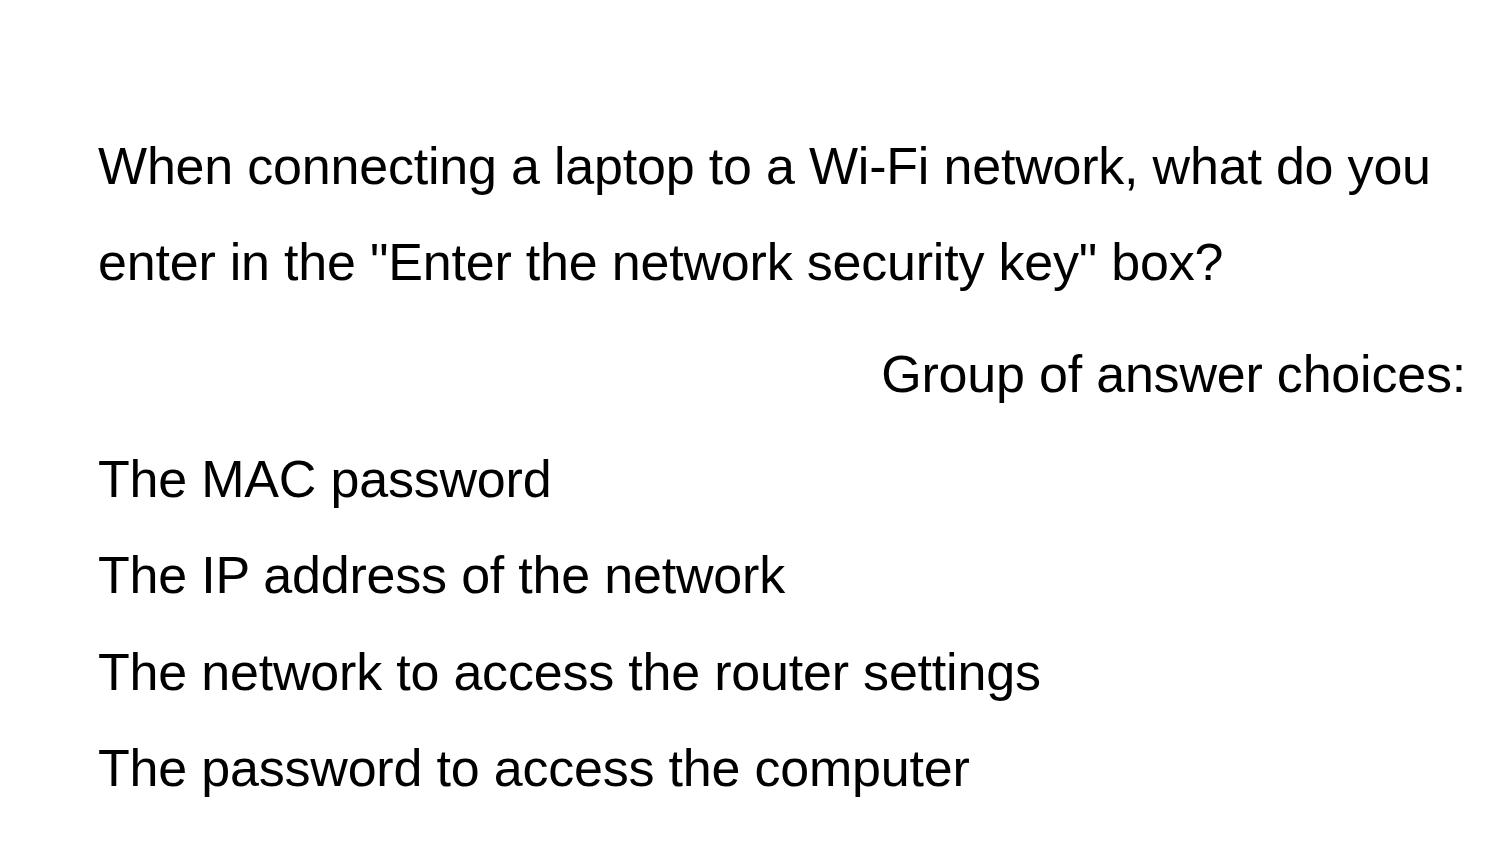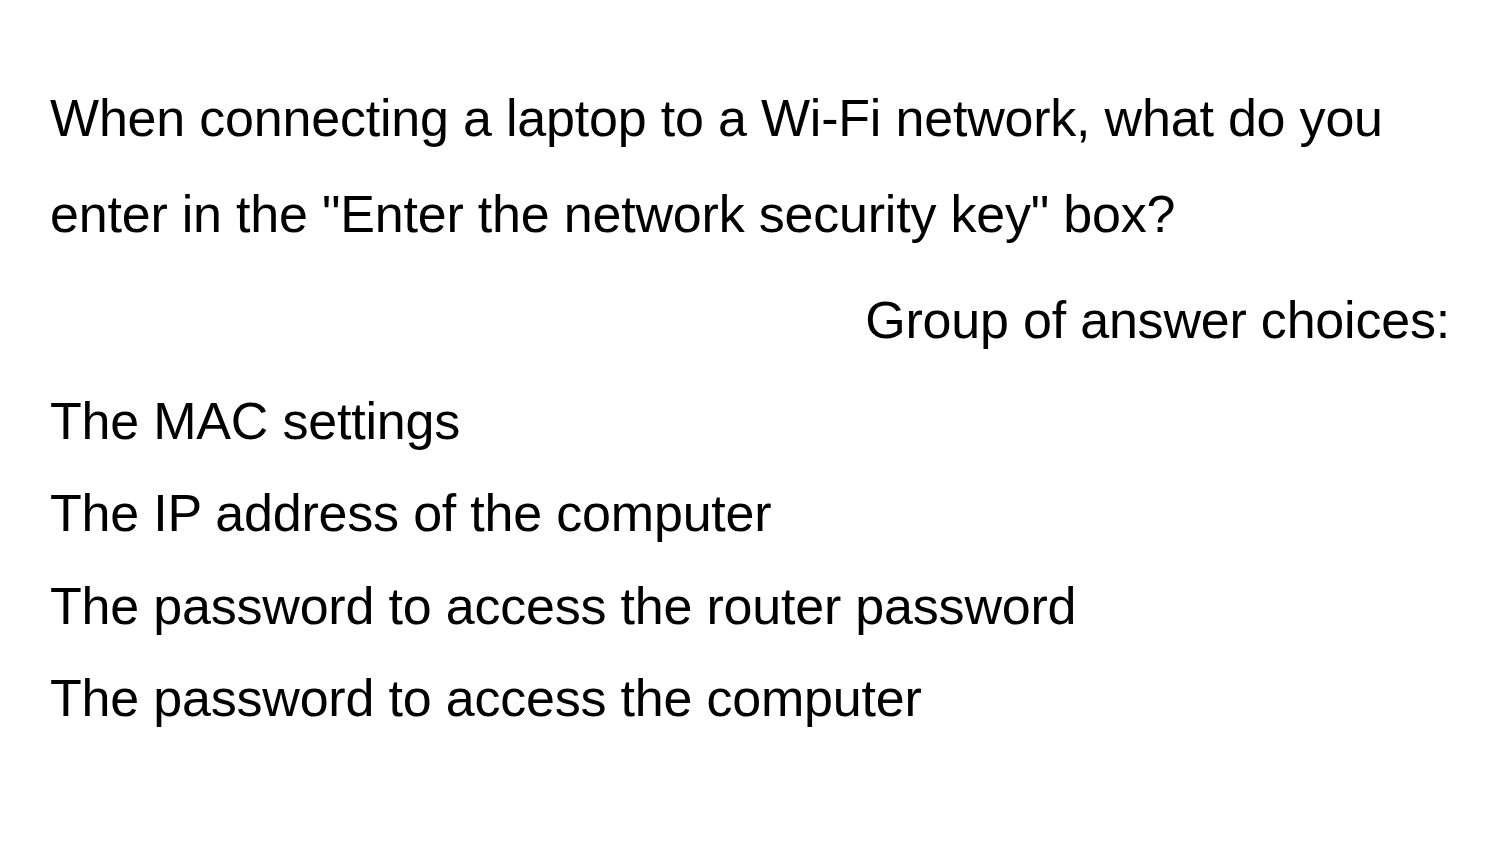--- a/index.html
+++ b/index.html
@@ -1,15 +1,15 @@
 <!DOCTYPE html>
 <html><head>
 <meta charset="utf-8">
 <style>
-  * { margin: 0; padding: 0; box-sizing: border-box; }
+  * { margin: 16px; padding: 0; box-sizing: border-box; }
   html, body { width: 1500px; height: 864px; background: #ffffff; overflow: hidden; }
   body {
     font-family: -apple-system, "SF Pro Text", "Helvetica Neue", Helvetica, Arial, sans-serif;
     color: #000000;
     padding: 70px 50px 50px 50px;
   }
   .question {
     font-size: 52px;
     line-height: 1.85;
     font-weight: 400;
@@ -31,19 +31,19 @@
     margin-top: 12px;
   }
 </style>
 </head>
 <body>
 
 <div class="question">When connecting a laptop to a Wi-Fi network, what do you enter in the "Enter the network security key" box?</div>
 
 <div class="choices-label">Group of answer choices:</div>
 
-<div class="choice">The MAC settings</div>
+<div class="choice">The MAC password</div>
 
-<div class="choice">The IP address of the computer</div>
+<div class="choice">The IP address of the network</div>
 
-<div class="choice">The password to access the router password</div>
+<div class="choice">The network to access the router settings</div>
 
 <div class="choice">The password to access the computer</div>
 
 </body></html>

